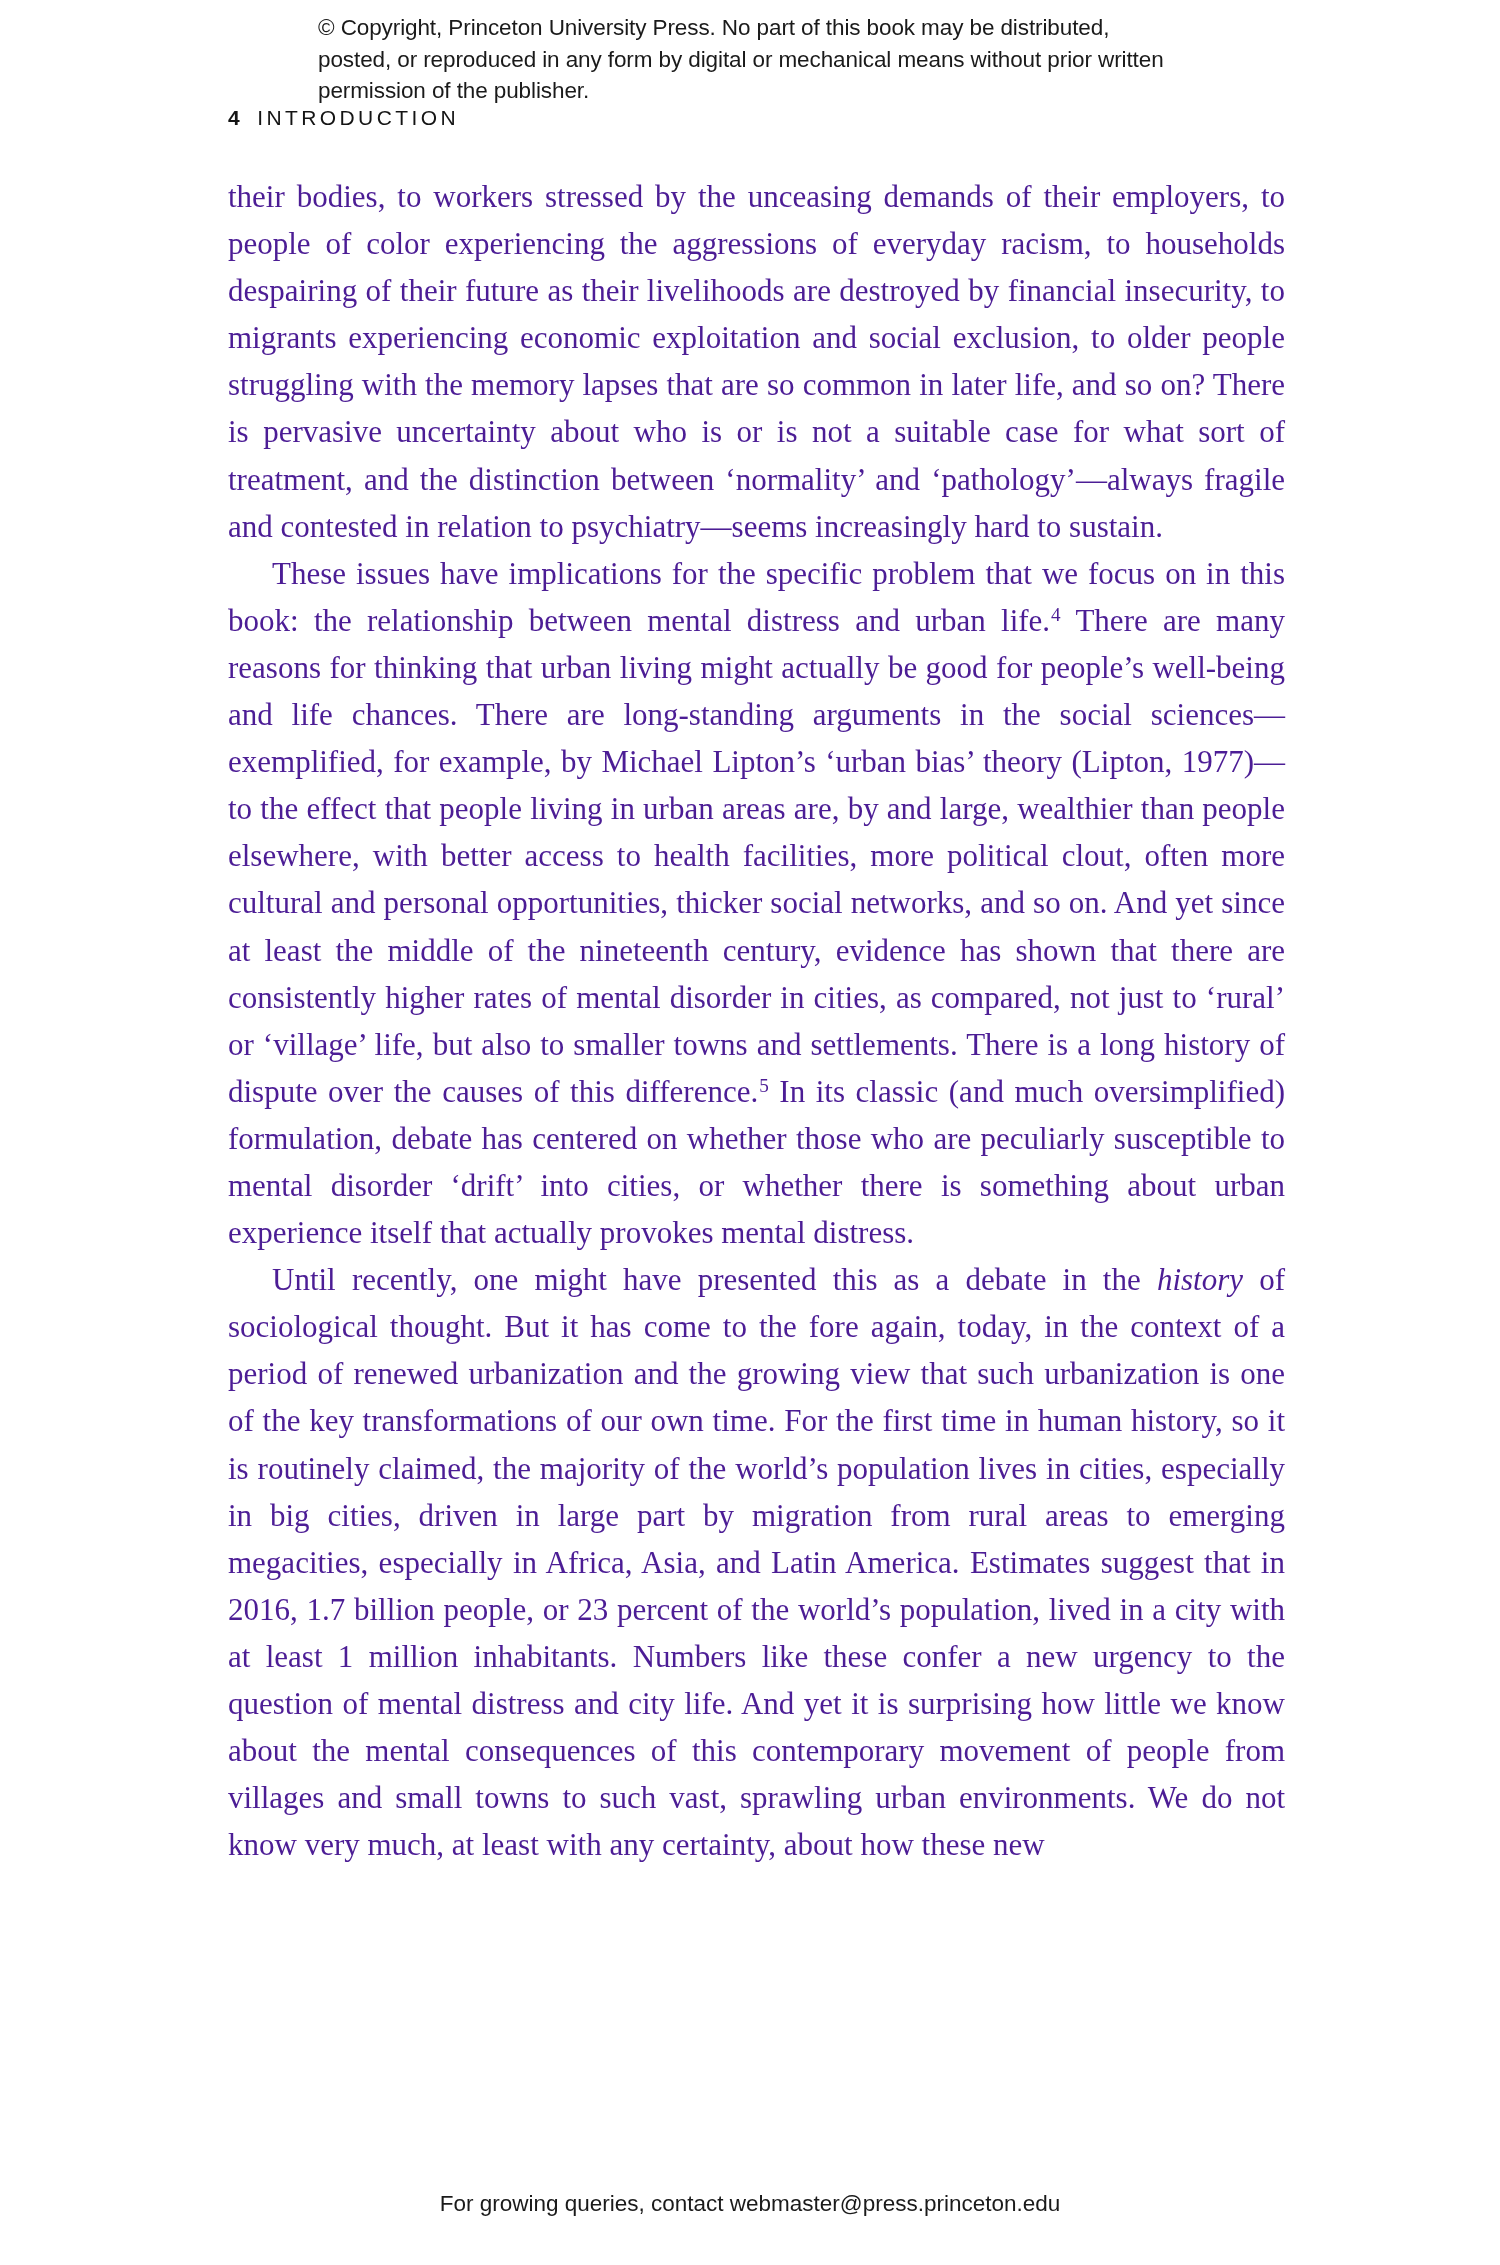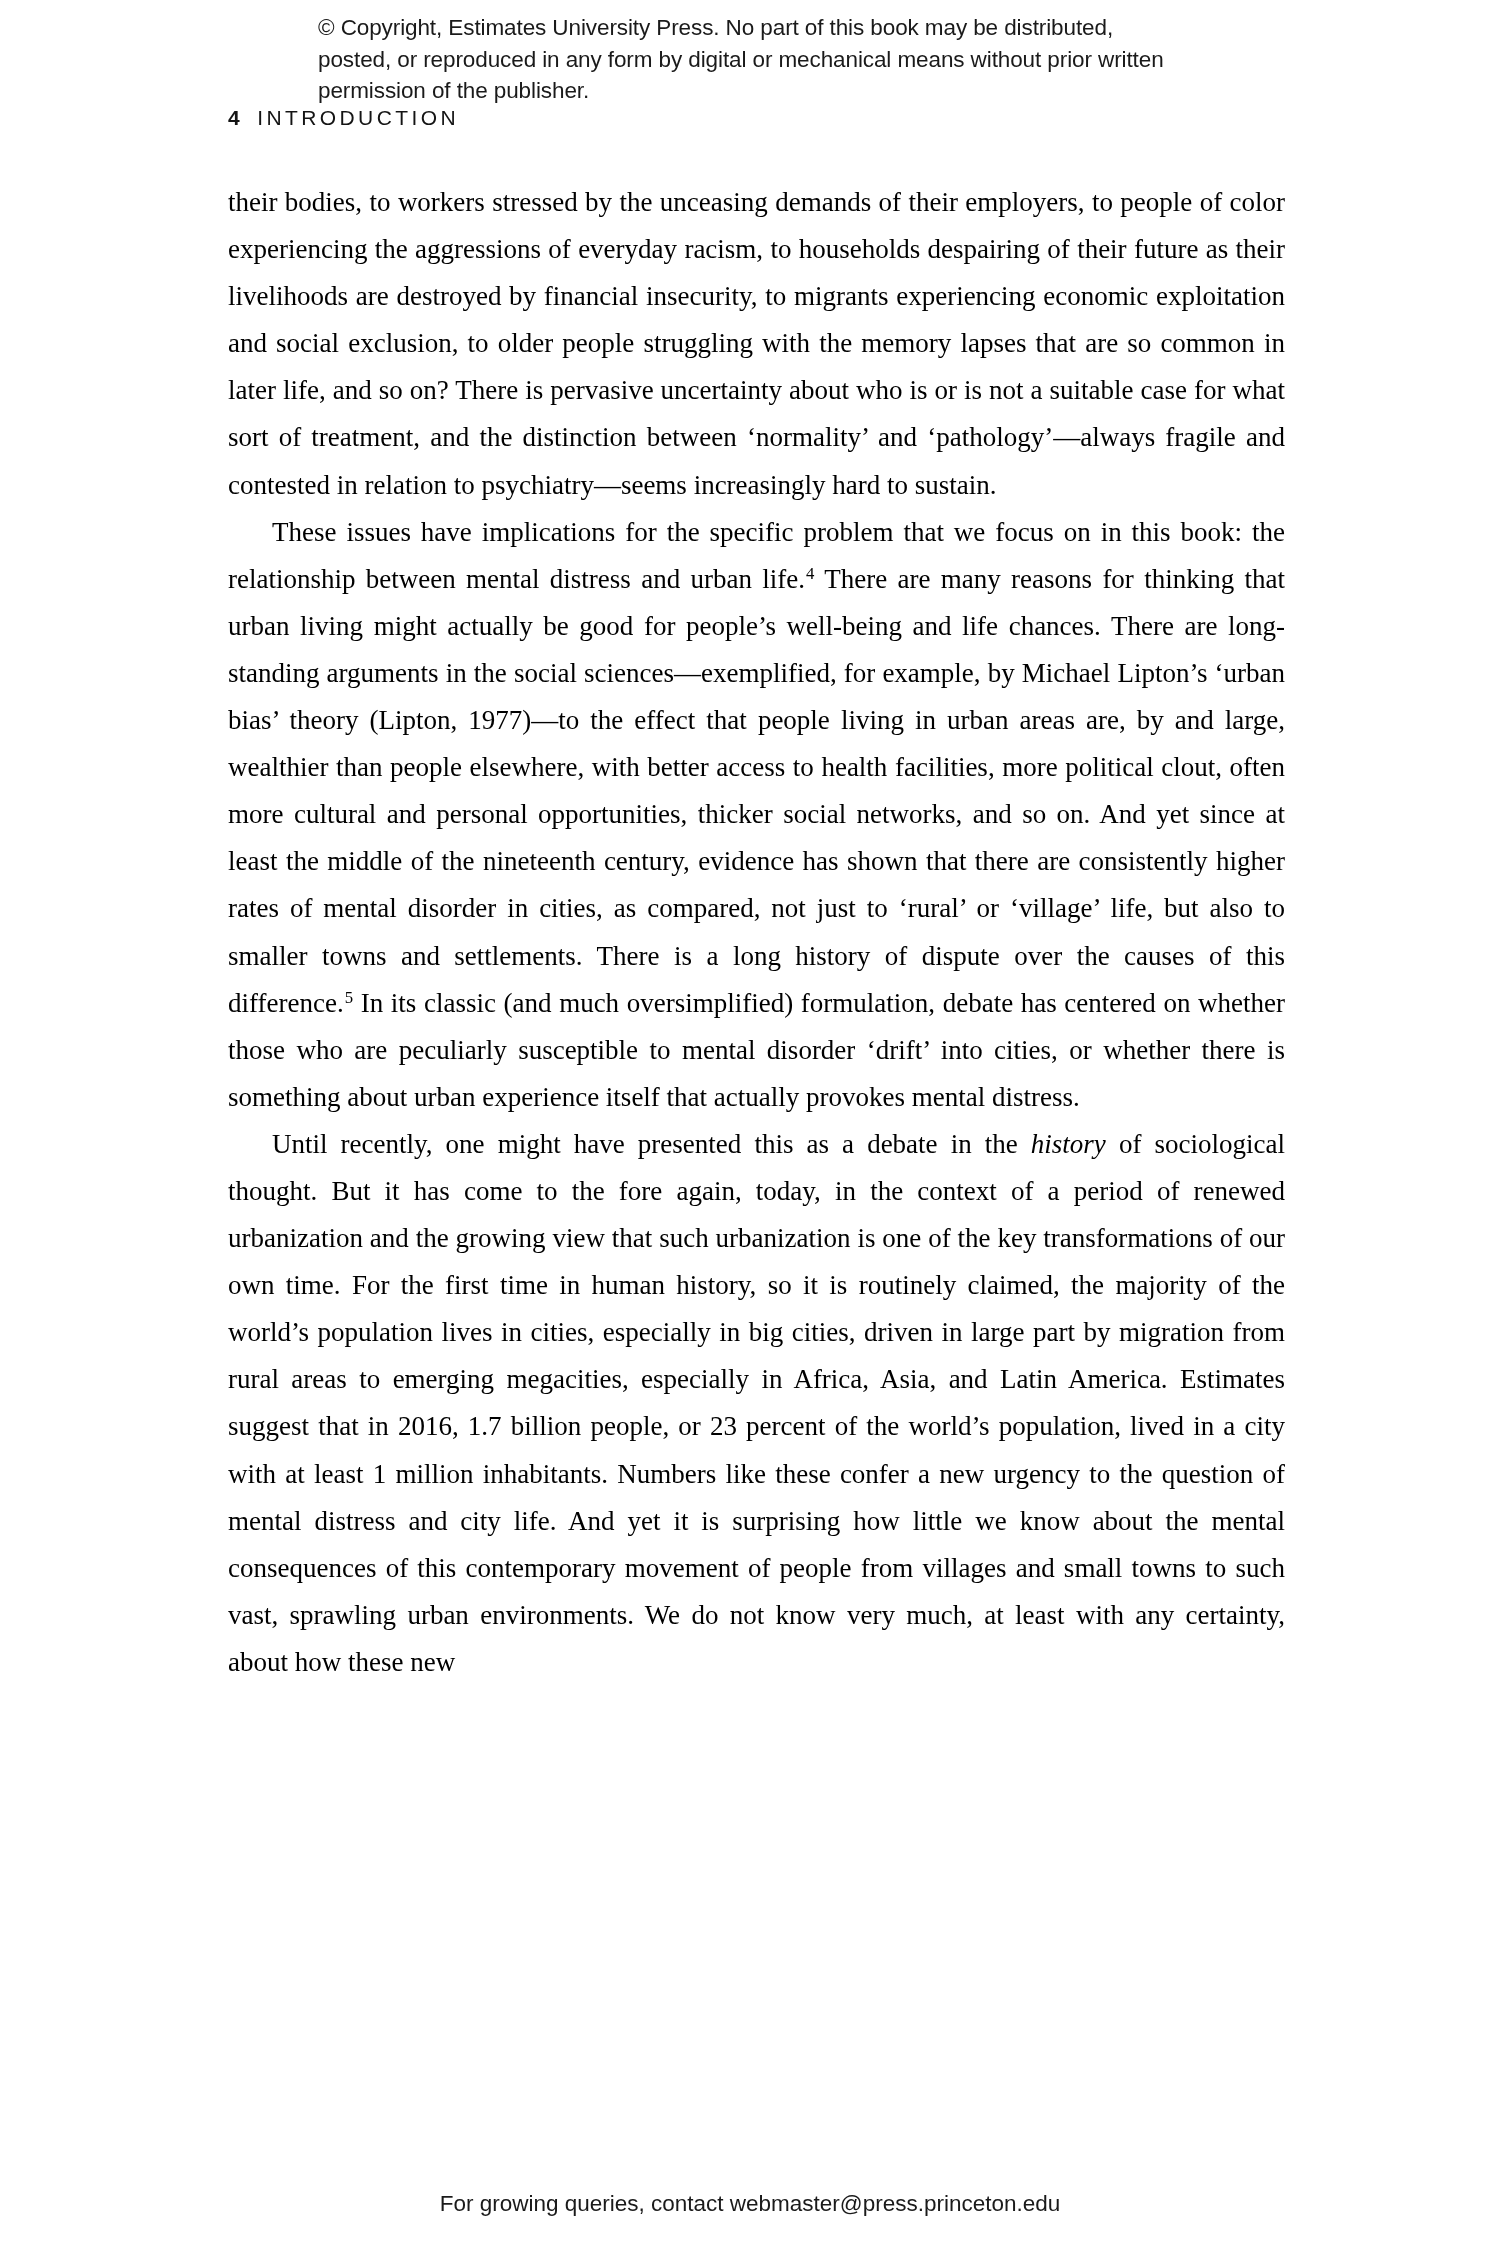--- a/index.html
+++ b/index.html
@@ -51,28 +51,28 @@
   }
   .running-head .chapter {
     margin-left: 17px;
     letter-spacing: 3.4px;
   }
 
   
   .body-text {
     position: absolute;
     left: 228px;
-    top: 179px;
+    top: 173px;
     width: 1057px;
-    font-size: 27px;
+    font-size: 31px;
     line-height: 47.1px;
     text-align: justify;
     text-justify: inter-word;
     hyphens: none;
-    color: #000000;
+    color: #4c1d95;
   }
   .body-text p {
     margin: 0;
   }
   .body-text p.indented {
     text-indent: 44px;
   }
   .body-text sup {
     font-size: 0.62em;
     vertical-align: 0.52em;
@@ -93,21 +93,21 @@
     font-family: "Liberation Sans", "DejaVu Sans", sans-serif;
     font-size: 22.5px;
     color: #1a1a1a;
   }
 </style>
 </head>
 <body>
 
 <div class="page">
 
-  <div class="copyright-notice">© Copyright, Estimates University Press. No part of this book may be distributed, posted, or reproduced in any form by digital or mechanical means without prior written permission of the publisher.</div>
+  <div class="copyright-notice">© Copyright, Princeton University Press. No part of this book may be distributed, posted, or reproduced in any form by digital or mechanical means without prior written permission of the publisher.</div>
 
   <div class="running-head">
     <span class="folio">4</span><span class="chapter">INTRODUCTION</span>
   </div>
 
   <div class="body-text">
       <p><span>their bodies, to workers stressed by the unceasing demands of their employers, to people of color experiencing the aggressions of everyday racism, to households despairing of their future as their livelihoods are destroyed by financial insecurity, to migrants experiencing economic exploitation and social exclusion, to older people struggling with the memory lapses that are so common in later life, and so on? There is pervasive uncertainty about who is or is not a suitable case for what sort of treatment, and the distinction between ‘normality’ and ‘pathology’—always fragile and contested in relation to psychiatry—seems increasingly hard to sustain.</span></p>
       <p class="indented"><span>These issues have implications for the specific problem that we focus on in this book: the relationship between mental distress and urban life.</span><sup>4</sup><span> There are many reasons for thinking that urban living might actually be good for people’s well-being and life chances. There are long-standing arguments in the social sciences—exemplified, for example, by Michael Lipton’s ‘urban bias’ theory (Lipton, 1977)—to the effect that people living in urban areas are, by and large, wealthier than people elsewhere, with better access to health facilities, more political clout, often more cultural and personal opportunities, thicker social networks, and so on. And yet since at least the middle of the nineteenth century, evidence has shown that there are consistently higher rates of mental disorder in cities, as compared, not just to ‘rural’ or ‘village’ life, but also to smaller towns and settlements. There is a long history of dispute over the causes of this difference.</span><sup>5</sup><span> In its classic (and much oversimplified) formulation, debate has centered on whether those who are peculiarly susceptible to mental disorder ‘drift’ into cities, or whether there is something about urban experience itself that actually provokes mental distress.</span></p>
       <p class="indented"><span>Until recently, one might have presented this as a debate in the </span><i>history</i><span> of sociological thought. But it has come to the fore again, today, in the context of a period of renewed urbanization and the growing view that such urbanization is one of the key transformations of our own time. For the first time in human history, so it is routinely claimed, the majority of the world’s population lives in cities, especially in big cities, driven in large part by migration from rural areas to emerging megacities, especially in Africa, Asia, and Latin America. Estimates suggest that in 2016, 1.7 billion people, or 23 percent of the world’s population, lived in a city with at least 1 million inhabitants. Numbers like these confer a new urgency to the question of mental distress and city life. And yet it is surprising how little we know about the mental consequences of this contemporary movement of people from villages and small towns to such vast, sprawling urban environments. We do not know very much, at least with any certainty, about how these new</span></p>
     </div>

